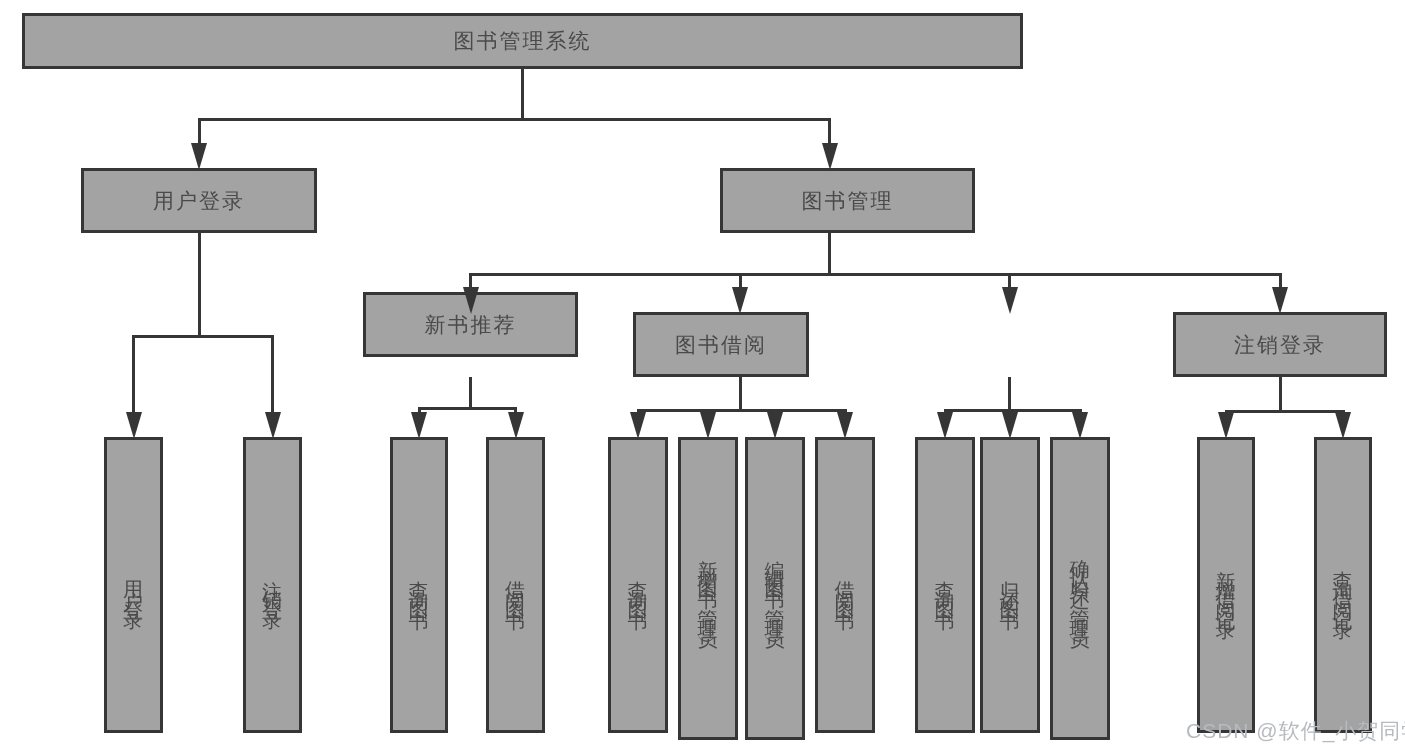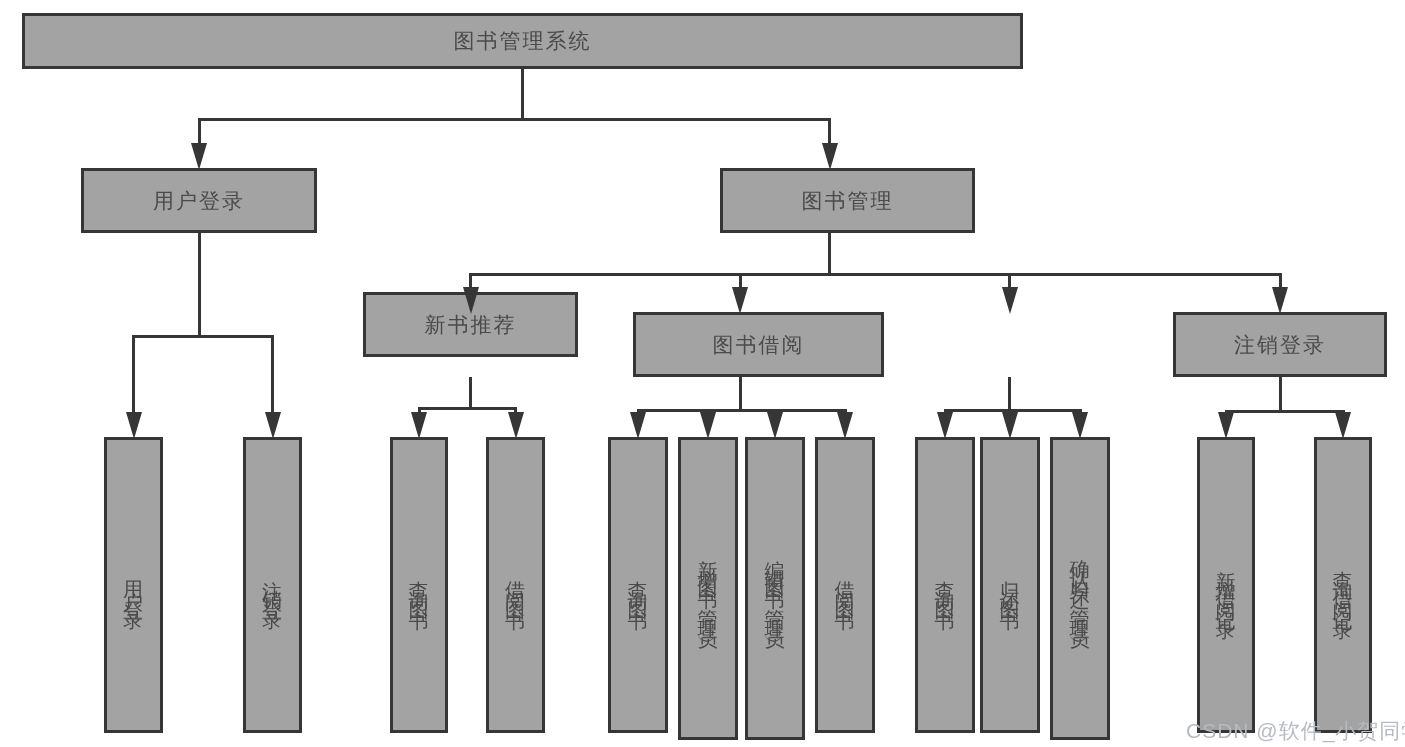--- a/index.html
+++ b/index.html
@@ -69,21 +69,21 @@
     </div>
     <div class="node h" style="left: 81px; top: 168px; width: 236px; height: 65px;">
       <span class="node-label">用户登录</span>
     </div>
     <div class="node h" style="left: 712px; top: 168px; width: 255px; height: 65px; margin-left: 8px;">
       <span class="node-label">图书管理</span>
     </div>
     <div class="node h" style="left: 363px; top: 292px; width: 215px; height: 65px;">
       <span class="node-label">新书推荐</span>
     </div>
-    <div class="node h" style="left: 633px; top: 312px; width: 251px; height: 65px;">
+    <div class="node h" style="left: 633px; top: 312px; width: 176px; height: 65px;">
       <span class="node-label">图书借阅</span>
     </div>
     <div class="node h" style="left: 1173px; top: 312px; width: 214px; height: 65px;">
       <span class="node-label">注销登录</span>
     </div>
     <div class="node v" style="left: 104px; top: 437px; width: 59px; height: 296px;">
       <span class="node-label">用户登录</span>
     </div>
     <div class="node v" style="left: 243px; top: 437px; width: 59px; height: 296px;">
       <span class="node-label">注销登录</span>

